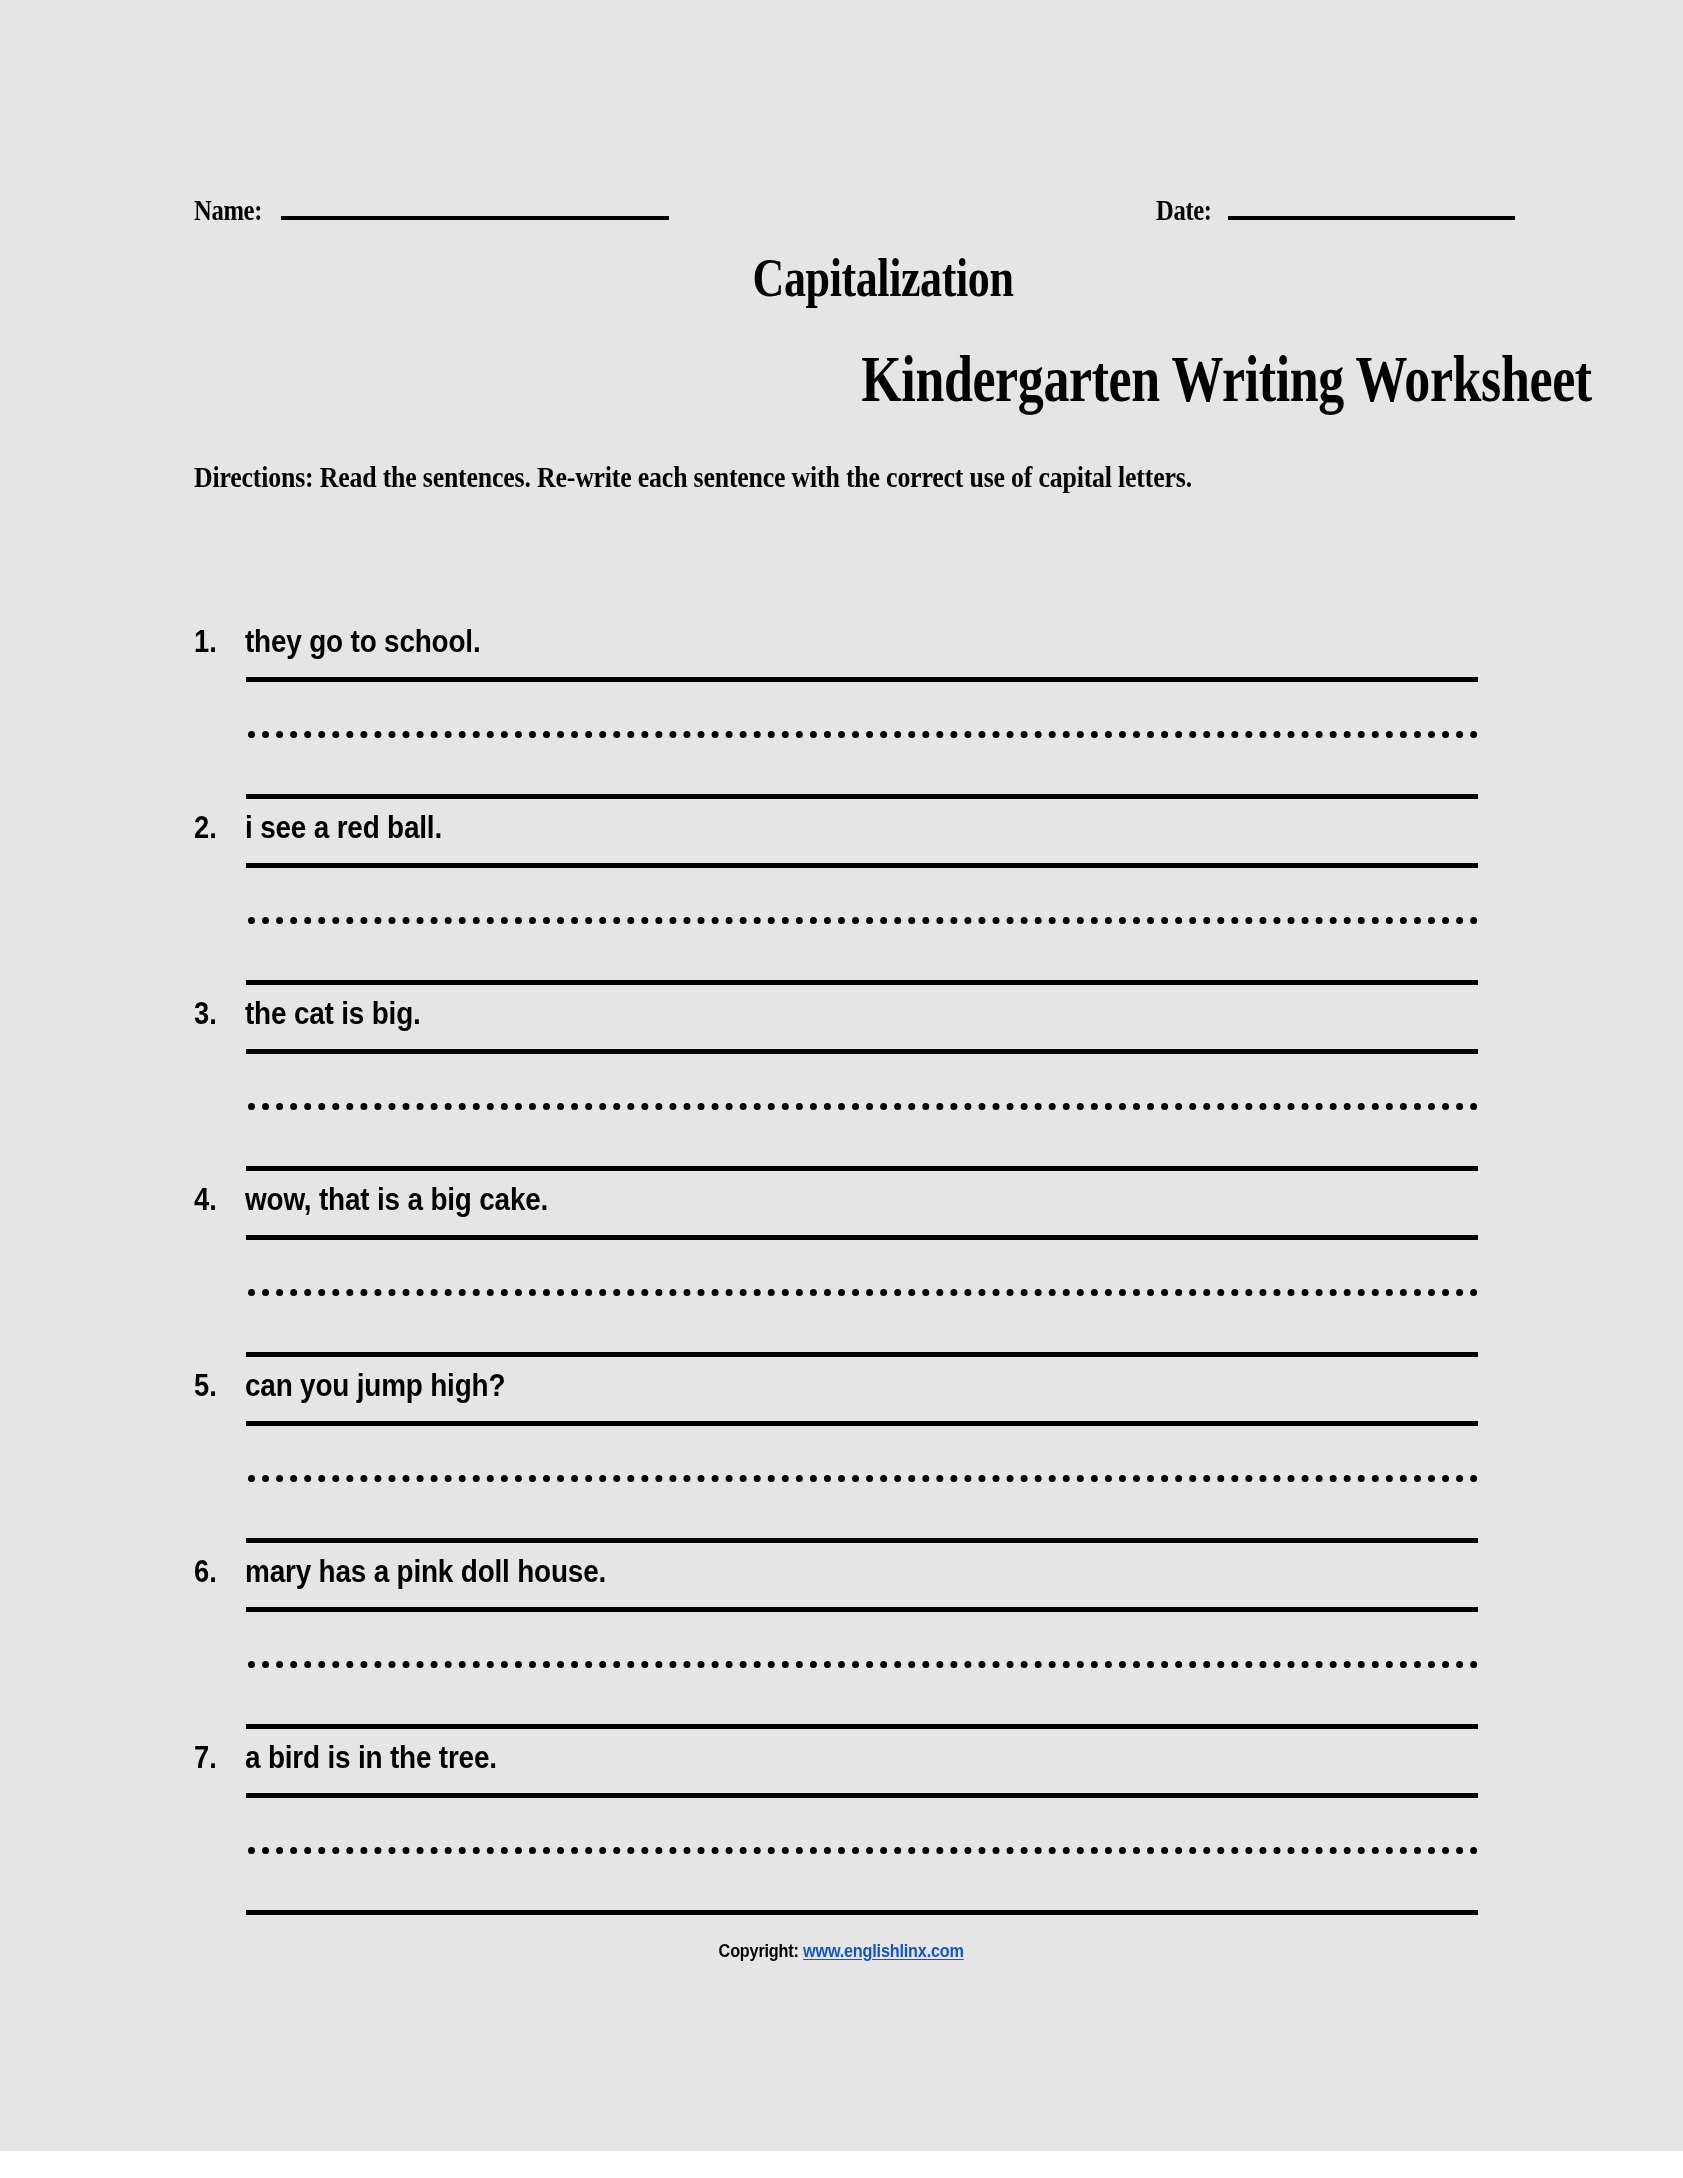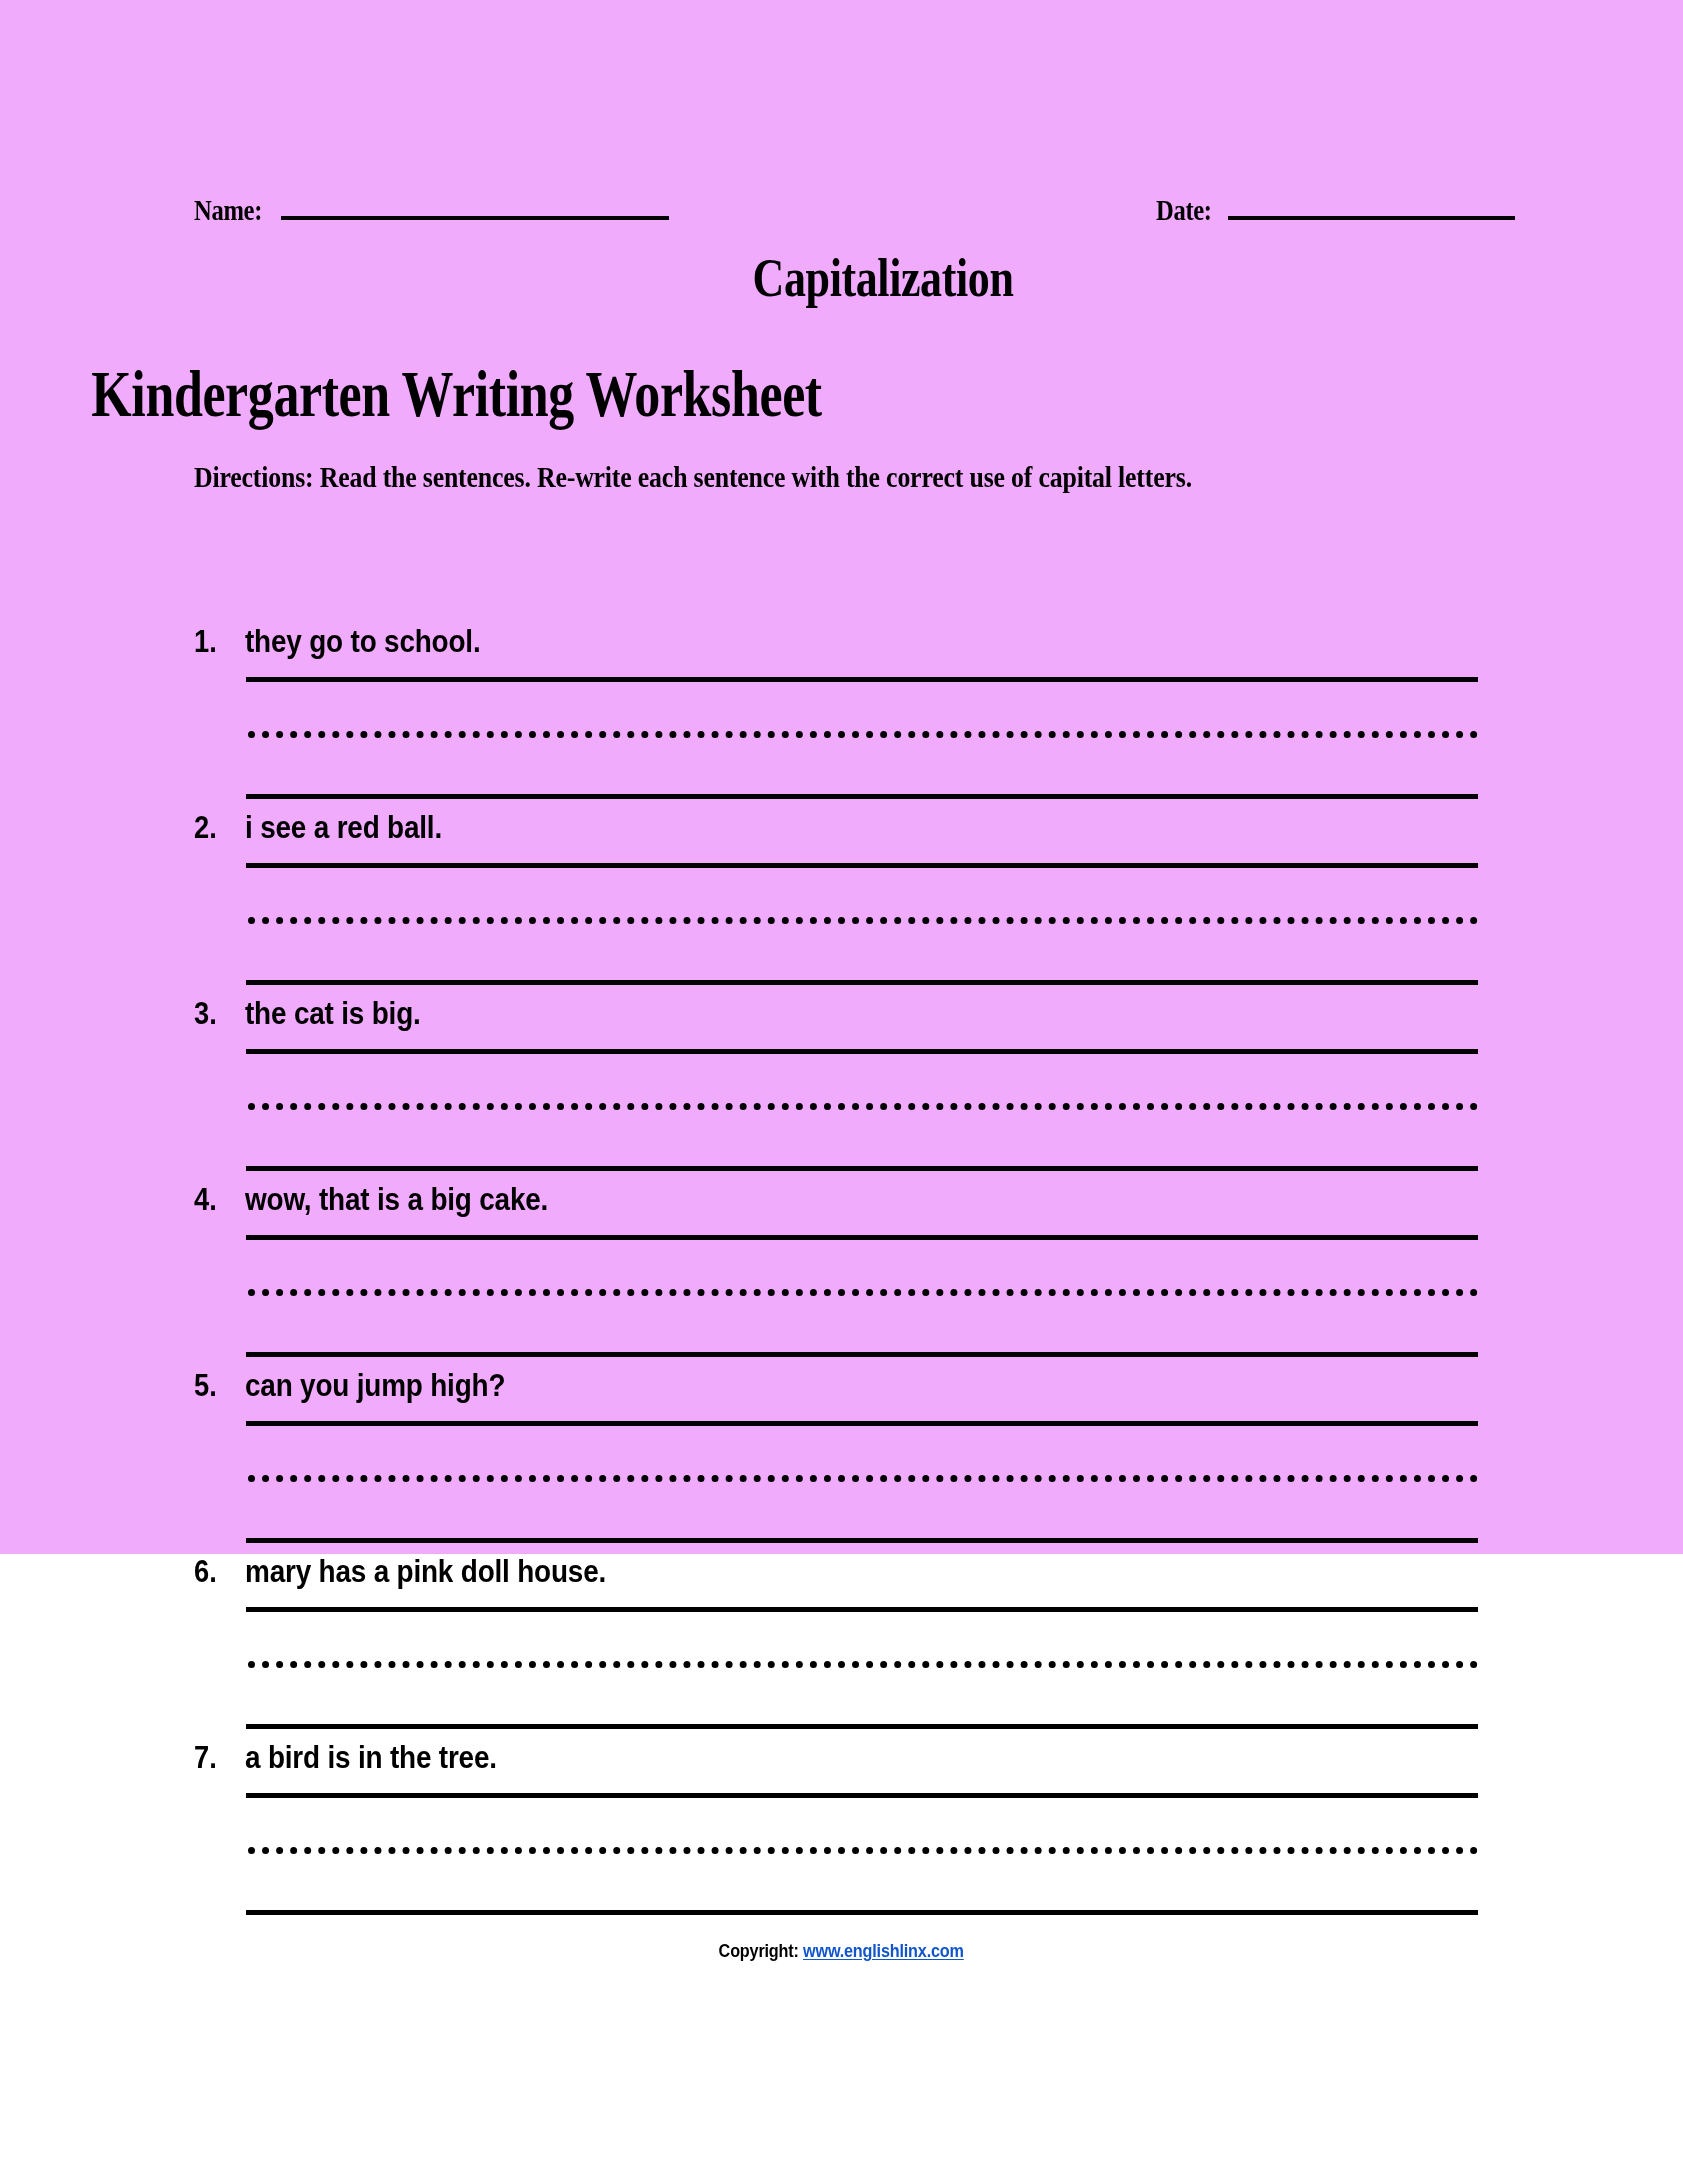--- a/index.html
+++ b/index.html
@@ -14,22 +14,22 @@
     font-family: "Liberation Serif", serif;
     color: #000000;
     overflow: hidden;
   }
 
   .page {
     position: absolute;
     left: 0;
     top: 0;
     width: 1683px;
-    height: 1554px;
-    background: #f0abfc;
+    height: 2151px;
+    background: #e5e5e5;
   }
 
   
   .namedate-row {
     position: absolute;
     left: 194px;
     top: 190px;
     width: 1287px;
     height: 46px;
   }
@@ -74,23 +74,23 @@
     letter-spacing: -0.5px;
     padding-left: 42px;
   }
   .title-main span {
     display: inline-block;
     transform: scaleX(0.80);
   }
   .title-sub {
     position: absolute;
     left: 0;
-    top: 360px;
-    width: 1683px;
-    text-align: left;
+    top: 345px;
+    width: 1683px;
+    text-align: right;
     font-family: "Liberation Serif", serif;
     font-weight: bold;
     font-size: 65px;
     line-height: 69px;
     letter-spacing: -0.5px;
   }
   .title-sub span {
     display: inline-block;
     transform: scaleX(0.80);
   }

